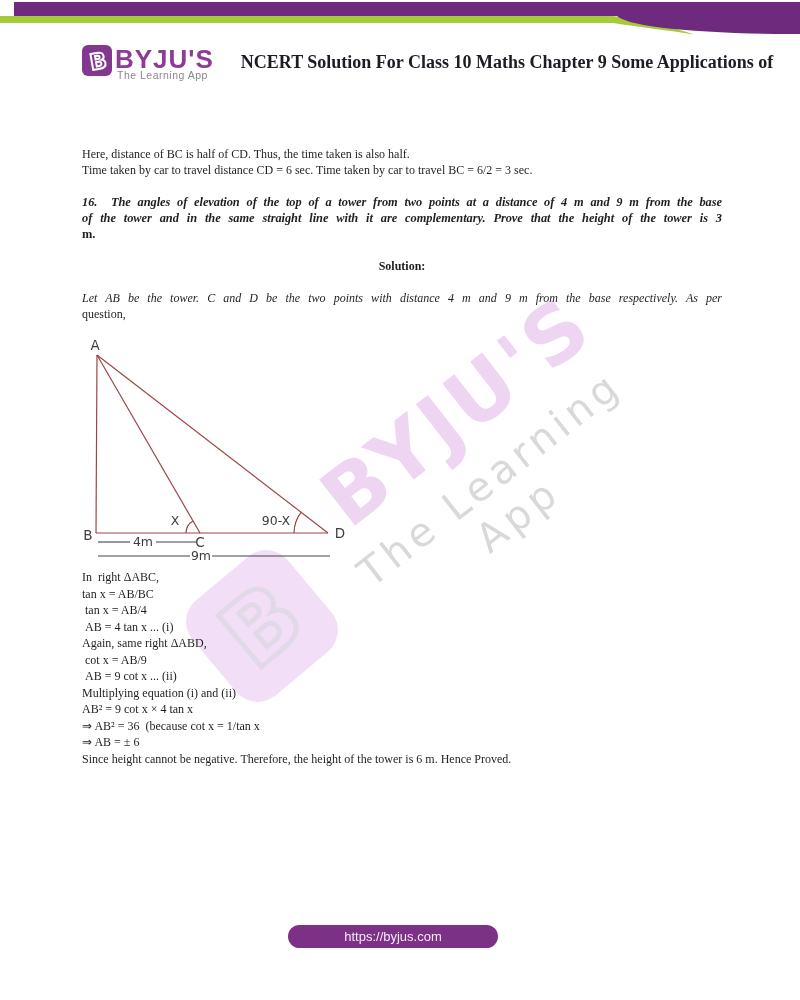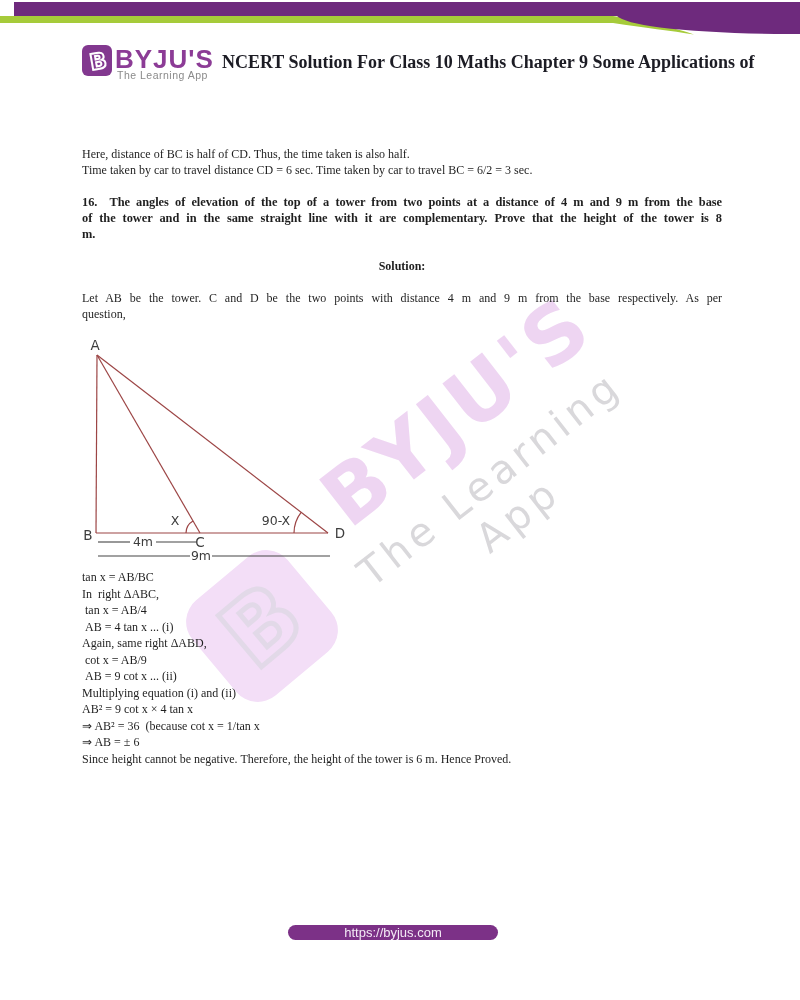--- a/index.html
+++ b/index.html
@@ -30,21 +30,21 @@
   }
   .logo-tagline {
     position: absolute; left: 117px; top: 69px;
     font-family: "Liberation Sans", sans-serif;
     font-size: 10.5px; letter-spacing: 0.5px; color: #8a8a8a; z-index: 3;
   }
 
   
   .doc-title {
     position: absolute; left: 222px; top: 52px; width: 570px;
-    font-weight: bold; font-size: 18px; line-height: 21.5px;
+    text-align: center; font-weight: bold; font-size: 18px; line-height: 21.5px;
     color: #1c1c24; z-index: 2;
   }
 
   
   .wm-brand {
     position: absolute; left: 245px; top: 362px; width: 440px; height: 120px;
     transform: rotate(-38deg);
     font-family: "DejaVu Sans", sans-serif; font-weight: bold;
     font-size: 80px; letter-spacing: 4px; text-align: center;
     color: #eed5f2; z-index: 0; user-select: none;
@@ -54,34 +54,34 @@
     transform: rotate(-38deg);
     font-family: "DejaVu Sans", sans-serif;
     font-size: 40px; letter-spacing: 5px; text-align: center;
     color: rgba(160,158,165,0.40); z-index: 0; user-select: none;
   }
   .wm-badge { position: absolute; left: 198px; top: 562px; transform: rotate(-40deg); z-index: 0; }
 
   
   .tblock { position: absolute; left: 82px; width: 640px; z-index: 1; font-size: 12px; }
   .line { white-space: pre-wrap; }
-  .just { text-align: justify; text-align-last: justify; }
+  .just { text-align: justify; text-align-last: justify; font-style: italic; }
   .para1 { top: 146px; line-height: 16.2px; }
   .q16 { top: 195px; line-height: 15.8px; font-weight: bold; font-size: 12.4px; letter-spacing: -0.05px; }
   .sol { top: 259px; font-weight: bold; text-align: center; }
   .intro { top: 290px; line-height: 16px; }
   .eqs { top: 569px; line-height: 16.55px; }
 
   
   .diagram { position: absolute; left: 80px; top: 333px; z-index: 1; }
   .dlab { font-family: "DejaVu Sans", sans-serif; }
 
   
   .footer-pill {
-    position: absolute; left: 288px; top: 925px; width: 210px; height: 15px;
+    position: absolute; left: 288px; top: 925px; width: 210px; height: 23px;
     background: #7c3187; border-radius: 12px; z-index: 2;
     display: flex; align-items: center; justify-content: center;
     font-family: "Liberation Sans", sans-serif; font-size: 13px; color: #f3eaf5;
     text-decoration: none; cursor: pointer;
   }
 </style>
 </head>
 <body>
 
 <div class="page">
@@ -110,21 +110,21 @@
     <div>NCERT Solution For Class 10 Maths Chapter 9 Some Applications of</div>
   </div>
 
   <div class="tblock para1">
     <div class="line">Here, distance of BC is half of CD. Thus, the time taken is also half.</div>
     <div class="line">Time taken by car to travel distance CD = 6 sec. Time taken by car to travel BC = 6/2 = 3 sec.</div>
   </div>
 
   <div class="tblock q16">
     <div class="line just">16.&nbsp; The angles of elevation of the top of a tower from two points at a distance of 4 m and 9 m from the base</div>
-    <div class="line just">of the tower and in the same straight line with it are complementary. Prove that the height of the tower is 8</div>
+    <div class="line just">of the tower and in the same straight line with it are complementary. Prove that the height of the tower is 3</div>
     <div class="line">m.</div>
   </div>
 
   <div class="tblock sol">Solution:</div>
 
   <div class="tblock intro">
     <div class="line just">Let AB be the tower. C and D be the two points with distance 4 m and 9 m from the base respectively. As per</div>
     <div class="line">question,</div>
   </div>
 
@@ -152,22 +152,22 @@
       <text x="120" y="214" font-size="13.5" text-anchor="middle">C</text>
       <text x="260" y="205" font-size="13.5" text-anchor="middle">D</text>
       <text x="95" y="192" font-size="12.5" text-anchor="middle">X</text>
       <text x="196" y="192" font-size="12.5" text-anchor="middle">90-X</text>
       <text x="63" y="213" font-size="12.5" text-anchor="middle">4m</text>
       <text x="121" y="227" font-size="12.5" text-anchor="middle">9m</text>
     </g>
   </svg>
 
   <div class="tblock eqs">
+    <div class="line">In&nbsp; right ΔABC,</div>
     <div class="line">tan x = AB/BC</div>
-    <div class="line">In&nbsp; right ΔABC,</div>
     <div class="line">&nbsp;tan x = AB/4</div>
     <div class="line">&nbsp;AB = 4 tan x ... (i)</div>
     <div class="line">Again, same right ΔABD,</div>
     <div class="line">&nbsp;cot x = AB/9</div>
     <div class="line">&nbsp;AB = 9 cot x ... (ii)</div>
     <div class="line">Multiplying equation (i) and (ii)</div>
     <div class="line">AB² = 9 cot x × 4 tan x</div>
     <div class="line">⇒ AB² = 36&nbsp; (because cot x = 1/tan x</div>
     <div class="line">⇒ AB = ± 6</div>
     <div class="line">Since height cannot be negative. Therefore, the height of the tower is 6 m. Hence Proved.</div>

